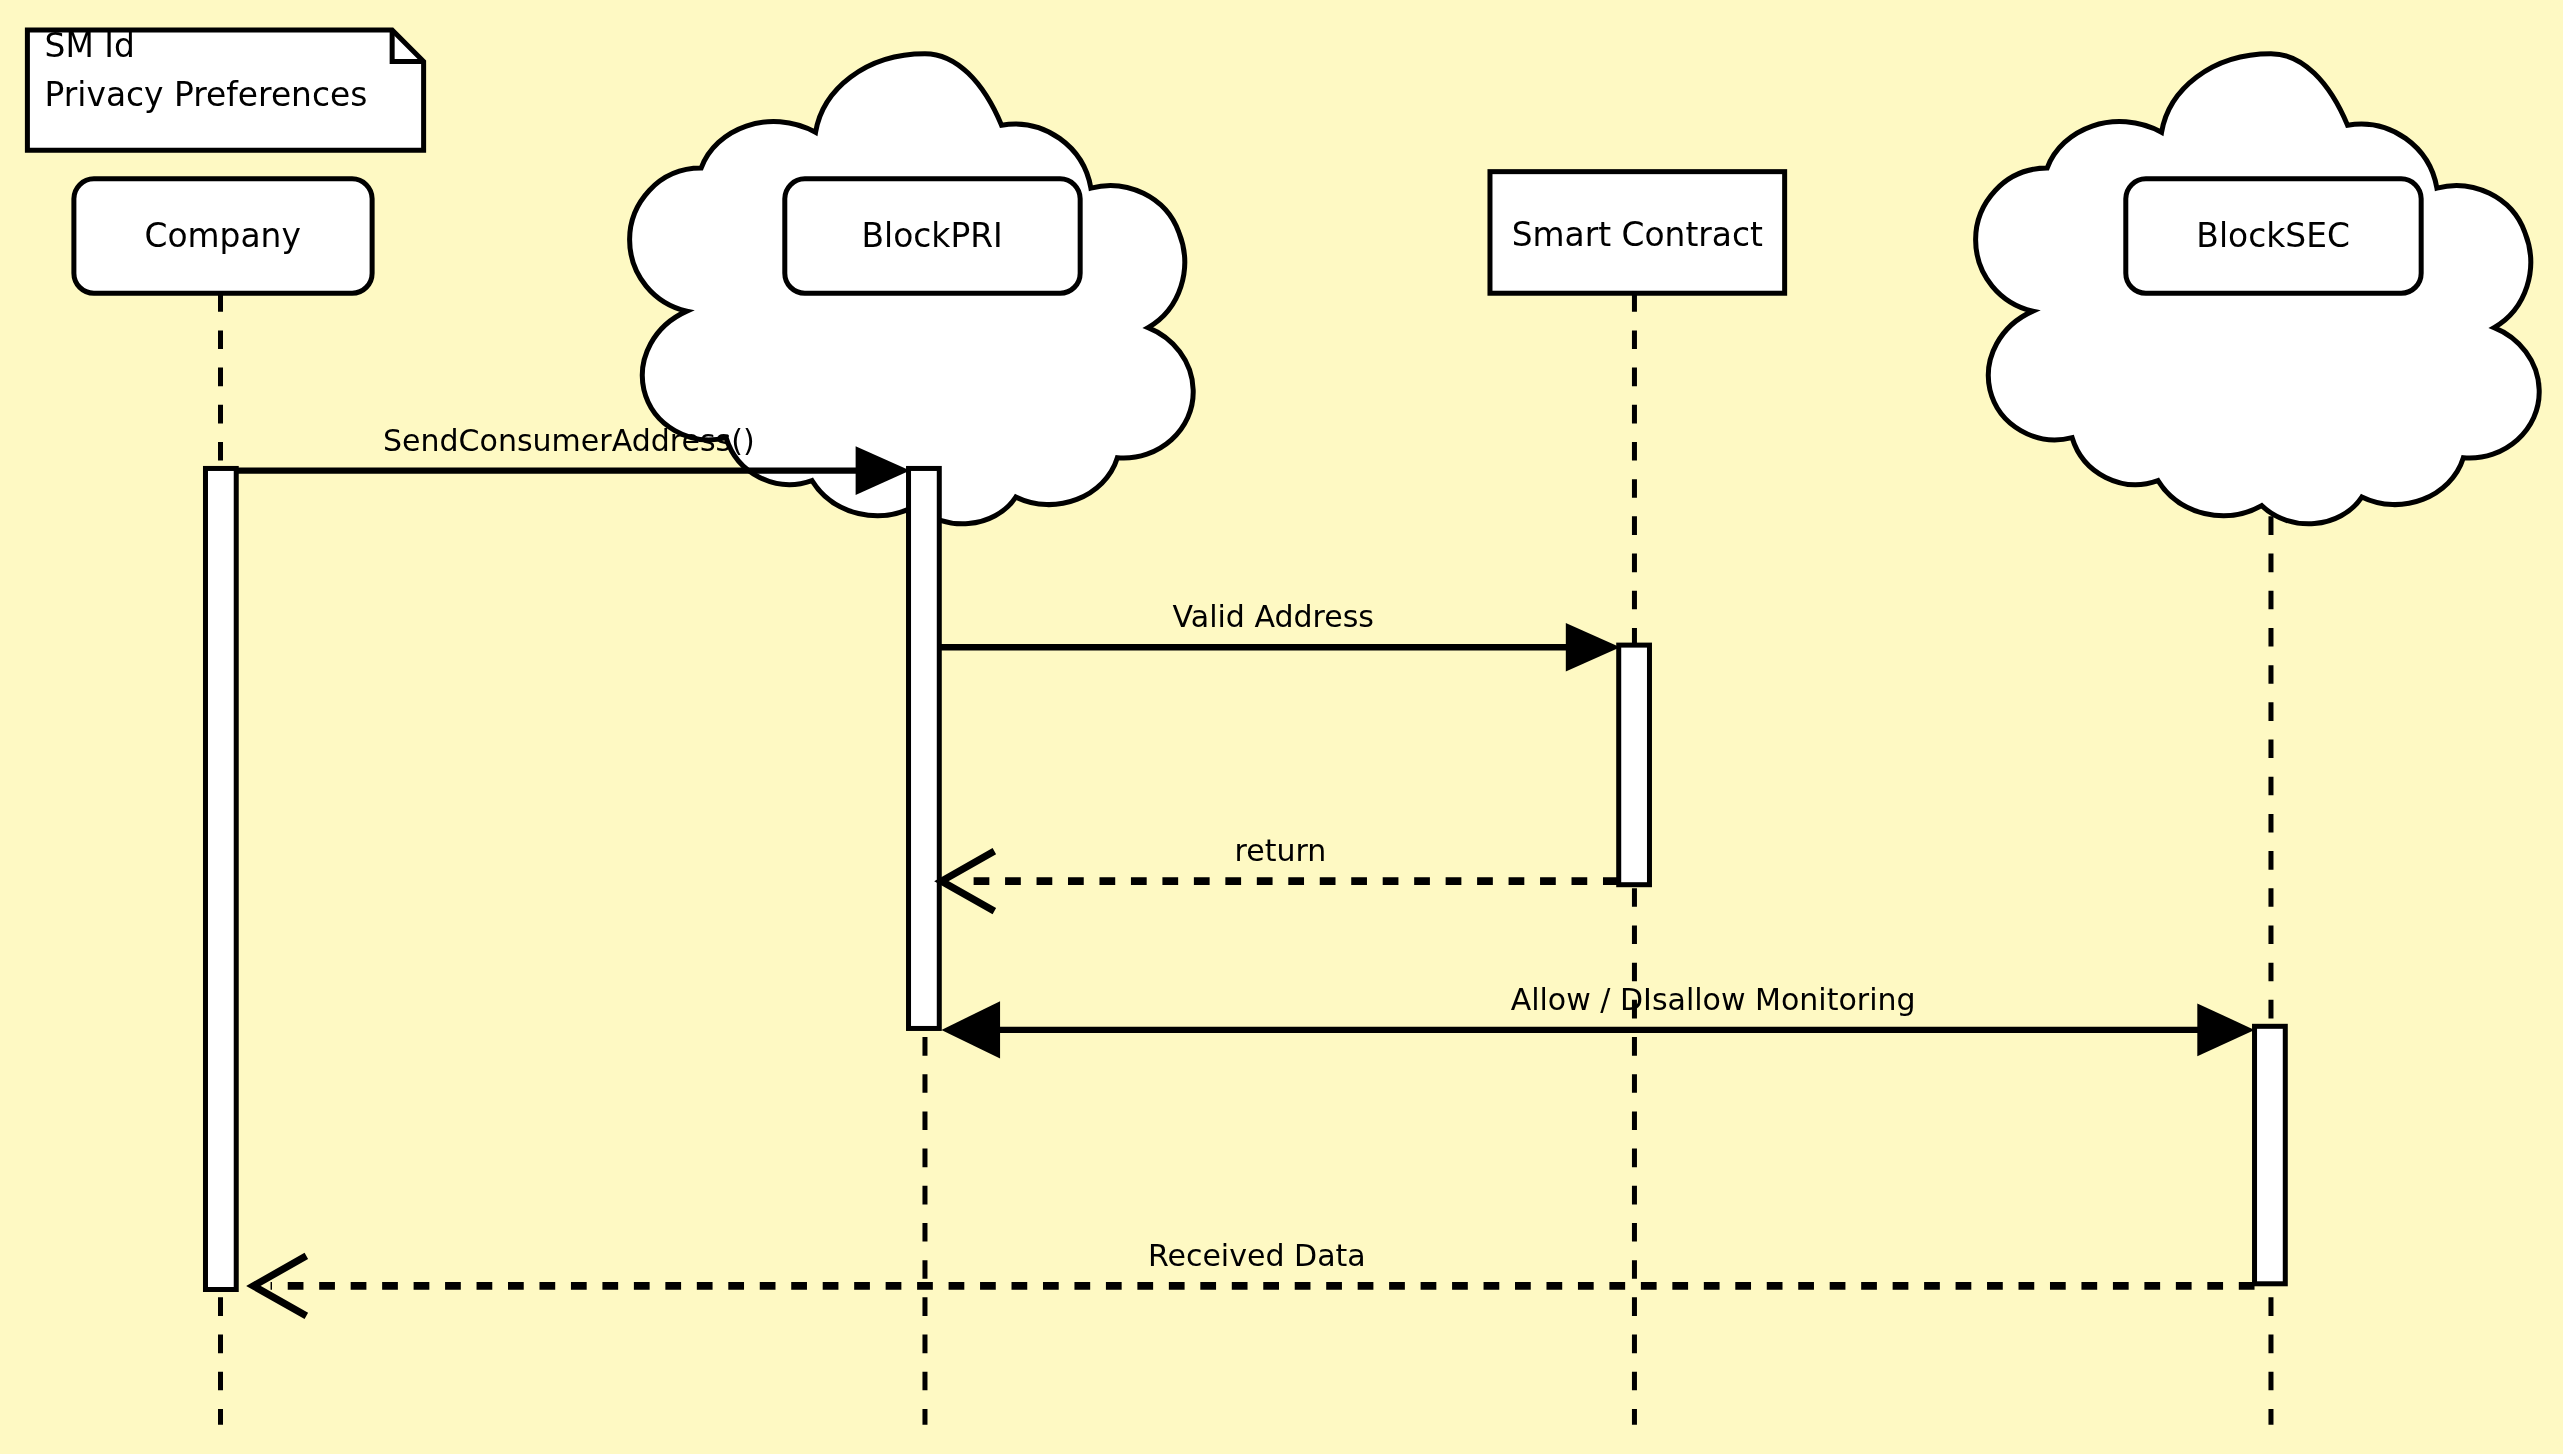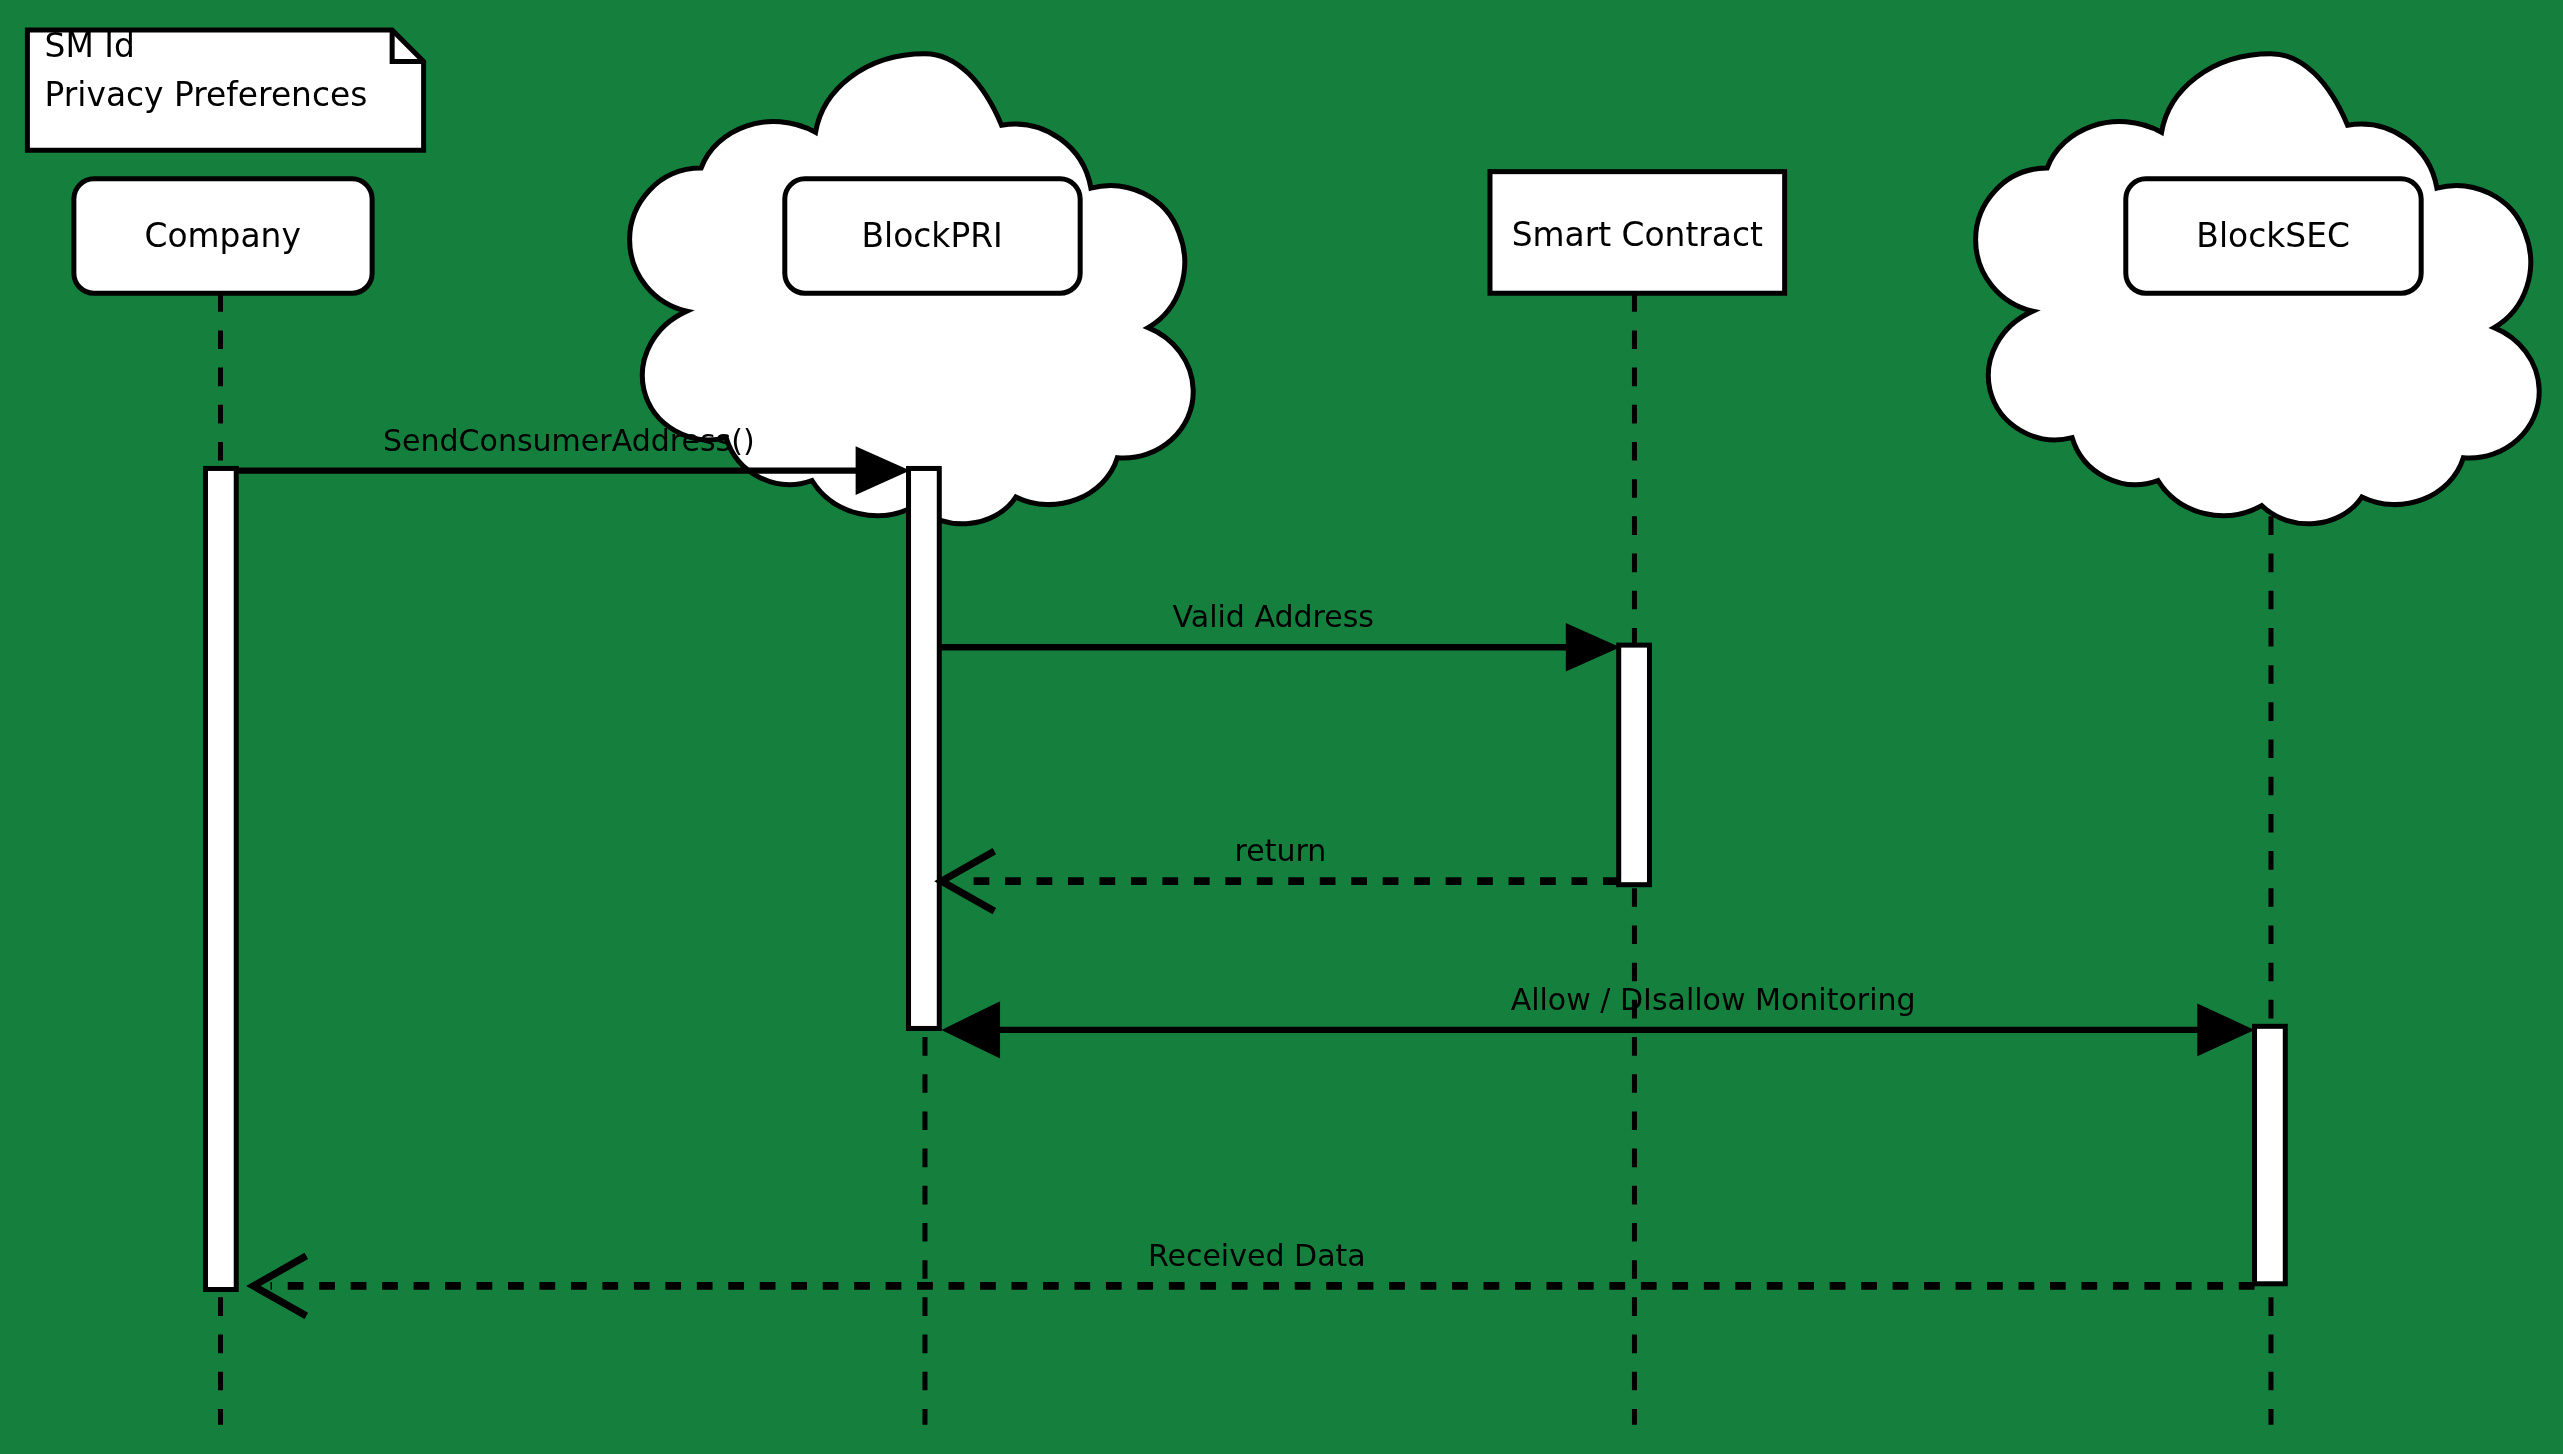--- a/index.html
+++ b/index.html
@@ -7,21 +7,21 @@
     padding: 0;
     background: #ffffff;
   }
   body {
     font-family: "DejaVu Sans", sans-serif;
   }
   #canvas {
     position: relative;
     width: 2563px;
     height: 1454px;
-    background: #15803d;
+    background: #fef9c3;
     overflow: hidden;
   }
   #diagram {
     position: absolute;
     top: 0;
     left: 0;
     width: 2563px;
     height: 1454px;
   }
   .stroke {

